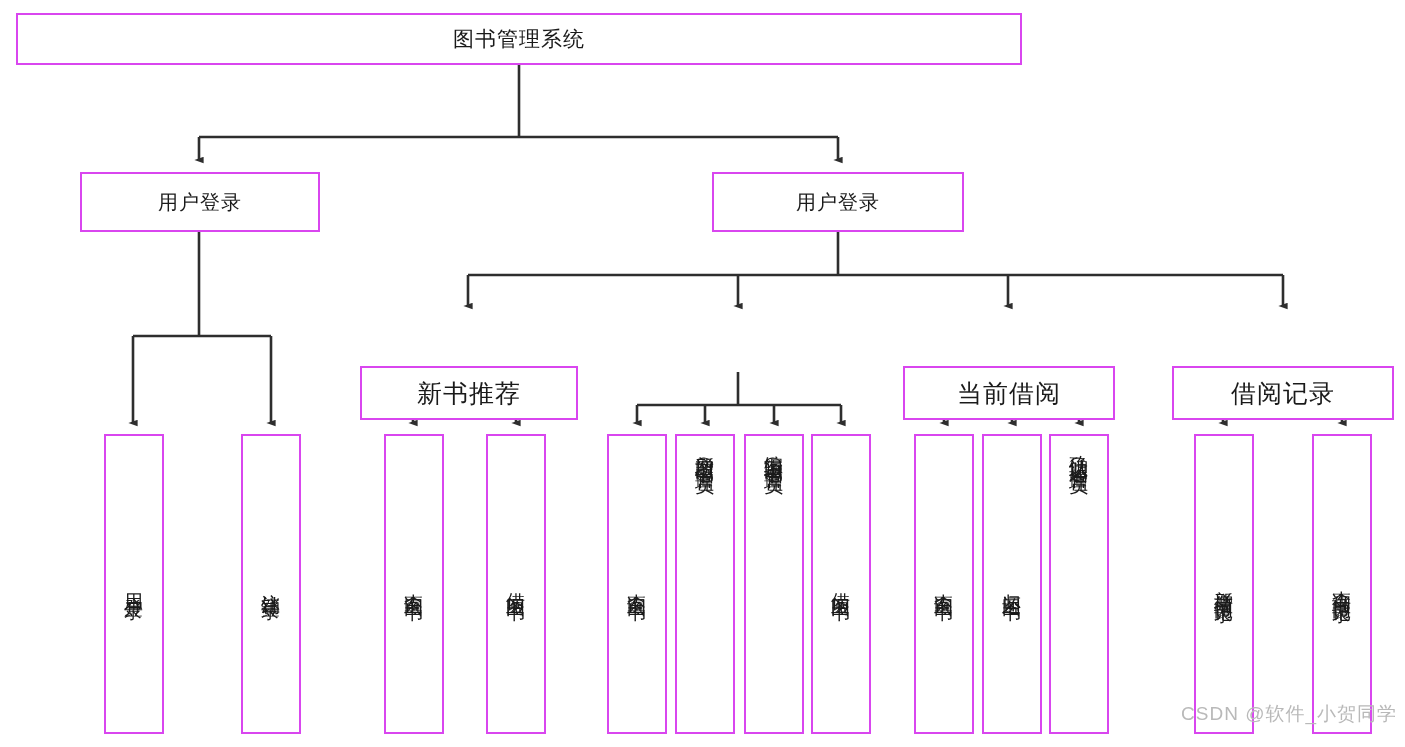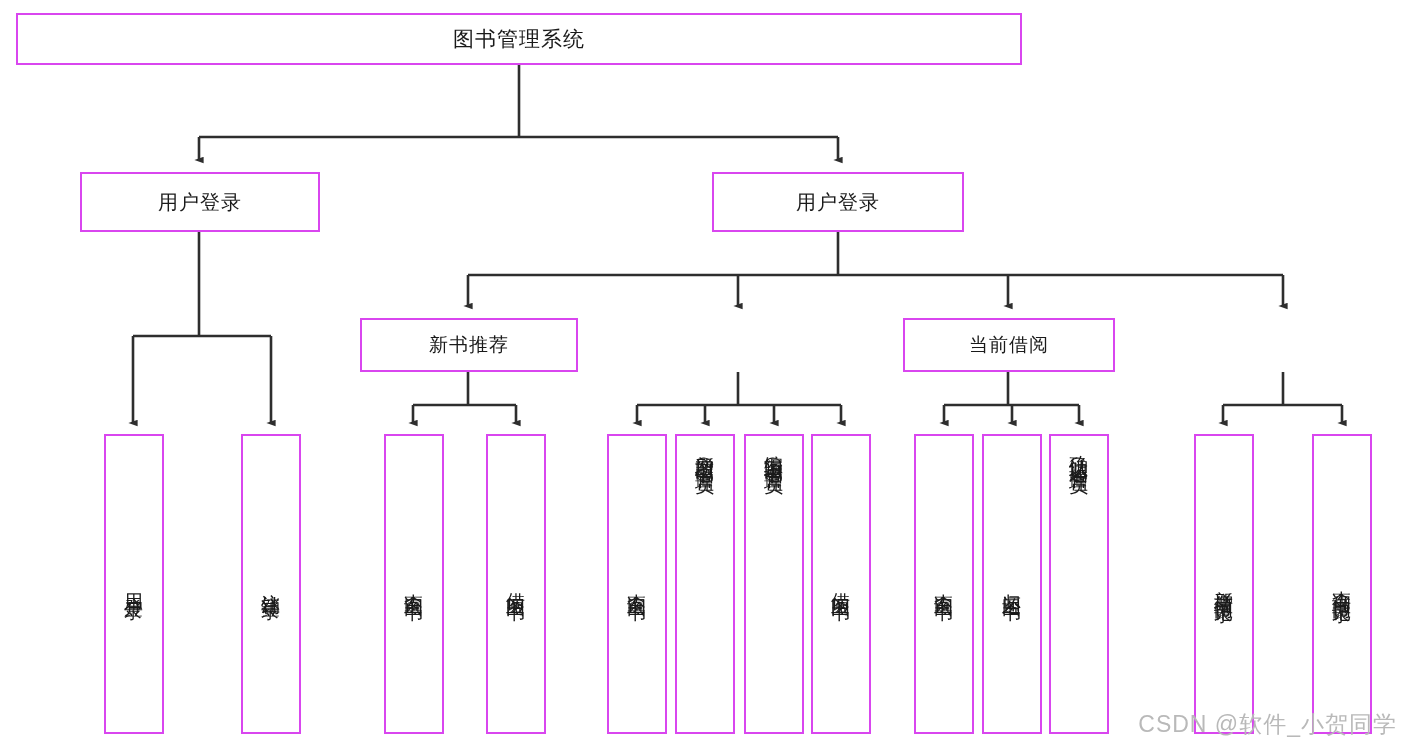--- a/index.html
+++ b/index.html
@@ -40,42 +40,43 @@
   }
   .node-root {
     font-size: 21px;
     letter-spacing: 1px;
   }
   .node-l1 {
     font-size: 20px;
     letter-spacing: 1px;
   }
   .node-l2 {
-    font-size: 19px;
+    font-size: 25px;
     letter-spacing: 1px;
+    margin-top: 48px;
   }
   
   .node-leaf {
     font-size: 19px;
     writing-mode: vertical-rl;
     text-orientation: upright;
     letter-spacing: 3px;
     line-height: 1;
     padding: 4px 0;
     align-items: center;
     justify-content: flex-start;
   }
   .node-leaf.leaf-center {
     justify-content: center;
   }
   #watermark {
     position: absolute;
     right: 8px;
-    bottom: 7px;
-    font-size: 23px;
+    bottom: 20px;
+    font-size: 19px;
     color: #b9b9b9;
     letter-spacing: 1px;
     z-index: 5;
     white-space: nowrap;
   }
 </style>
 </head>
 <body>
 
 <div id="canvas">
@@ -142,20 +143,21 @@
     </g>
   </svg>
 
   <div class="node node-root" style="left:16px; top:13px; width:1006px; height:52px;">图书管理系统</div>
 
   <div class="node node-l1" style="left:80px; top:172px; width:240px; height:60px;">用户登录</div>
   <div class="node node-l1" style="left:712px; top:172px; width:252px; height:60px;">用户登录</div>
 
   <div class="node node-l2" style="left:360px; top:318px; width:218px; height:54px;">新书推荐</div>
   <div class="node node-l2" style="left:903px; top:318px; width:212px; height:54px;font-family:Liberation Mono, monospace;">当前借阅</div>
+  <div class="node node-l2" style="left:1172px; top:318px; width:222px; height:54px;">借阅记录</div>
 
   <div class="node node-leaf leaf-center" style="left:104px; top:434px; width:60px; height:300px;">用户登录</div>
   <div class="node node-leaf leaf-center" style="left:241px; top:434px; width:60px; height:300px;">注销登录</div>
 
   <div class="node node-leaf leaf-center" style="left:384px; top:434px; width:60px; height:300px;">查询图书</div>
   <div class="node node-leaf leaf-center" style="left:486px; top:434px; width:60px; height:300px;">借阅图书</div>
 
   <div class="node node-leaf leaf-center" style="left:607px; top:434px; width:60px; height:300px;">查询图书</div>
   <div class="node node-leaf" style="left:675px; top:434px; width:60px; height:300px;">新增图书（管理员）</div>
   <div class="node node-leaf" style="left:744px; top:434px; width:60px; height:300px;">编辑图书（管理员）</div>

